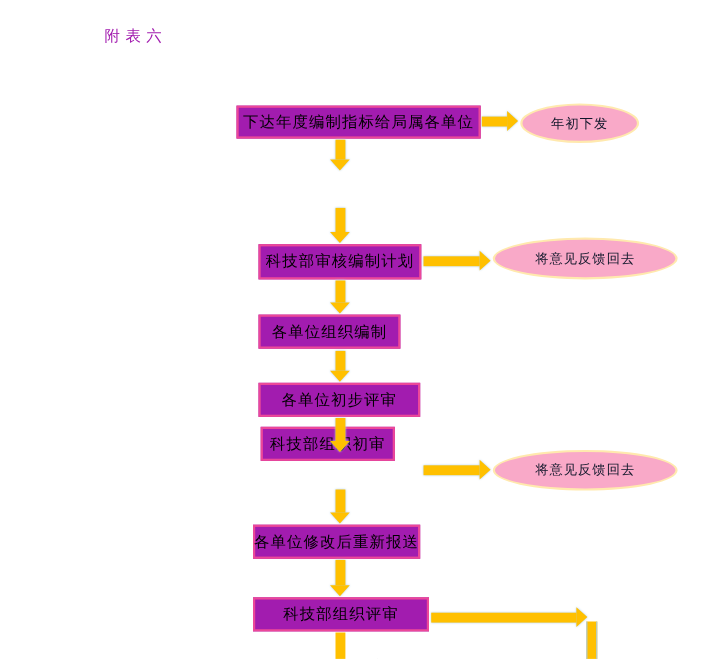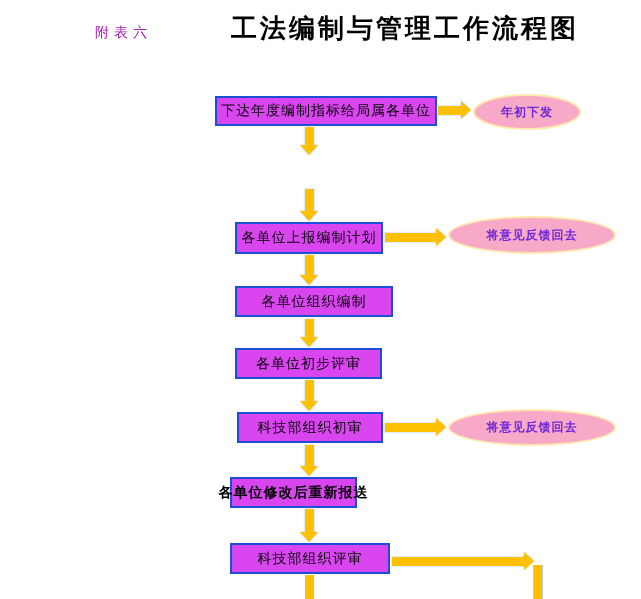--- a/index.html
+++ b/index.html
@@ -16,39 +16,39 @@
   }
   .title {
     position:absolute; left:231px; top:11px; margin:0;
     font-family:"Liberation Serif","DejaVu Serif",serif;
     font-size:26px; font-weight:bold; color:#000; letter-spacing:3px; white-space:nowrap;
   }
 
   
   .box {
     position:absolute; box-sizing:border-box;
-    background:#d946ef; border:2px solid #1d4ed8;
+    background:#a21caf; border:2px solid #ec4899;
     display:flex; align-items:center; justify-content:center;
     font-size:14px; color:#000; letter-spacing:1px; white-space:nowrap;
   }
   .b1 { left:215px; top:96px;  width:222px; height:30px; }
   .b2 { left:235px; top:155px; width:148px; height:32px; }
   .b3 { left:235px; top:222px; width:148px; height:32px; }
-  .b4 { left:235px; top:286px; width:158px; height:31px; }
+  .b4 { left:235px; top:286px; width:129px; height:31px; }
   .b5 { left:235px; top:348px; width:147px; height:31px; }
-  .b6 { left:237px; top:412px; width:146px; height:31px; }
-  .b7 { left:230px; top:477px; width:127px; height:31px;font-weight:bold; }
+  .b6 { left:237px; top:388px; width:122px; height:31px; }
+  .b7 { left:230px; top:477px; width:152px; height:31px; }
   .b8 { left:230px; top:543px; width:160px; height:31px; }
 
   
   .ellipse {
     position:absolute; box-sizing:border-box;
     background:#F9A9C8; border:2px solid #FFE9AE; border-radius:50%;
     display:flex; align-items:center; justify-content:center;
-    font-size:12px; color:#6d28d9; letter-spacing:1px; white-space:nowrap;font-weight:bold;
+    font-size:12px; color:#0f172a; letter-spacing:1px; white-space:nowrap;
   }
   .e1 { left:473px; top:94px;  width:108px; height:36px; }
   .e2 { left:448px; top:216px; width:168px; height:38px; }
   .e3 { left:448px; top:409px; width:168px; height:37px; }
 
   
   .varrow {
     position:absolute; width:18px;
     display:flex; flex-direction:column; align-items:center;
     filter:drop-shadow(0 0 1px #A8CCE8);
@@ -94,24 +94,23 @@
     position:absolute; left:321px; top:577px;
     font-size:12px; color:#BDBDBD; letter-spacing:5px; white-space:nowrap;margin-top:20px;
   }
 </style>
 </head>
 <body>
 
 <div class="canvas">
 
   <div class="appendix">附表六</div>
-  <h1 class="title">工法编制与管理工作流程图</h1>
 
   <div class="box b1">下达年度编制指标给局属各单位</div>
-  <div class="box b3">各单位上报编制计划</div>
+  <div class="box b3">科技部审核编制计划</div>
   <div class="box b4">各单位组织编制</div>
   <div class="box b5">各单位初步评审</div>
   <div class="box b6">科技部组织初审</div>
   <div class="box b7">各单位修改后重新报送</div>
   <div class="box b8">科技部组织评审</div>
 
   <div class="ellipse e1">年初下发</div>
   <div class="ellipse e2">将意见反馈回去</div>
   <div class="ellipse e3">将意见反馈回去</div>
 

